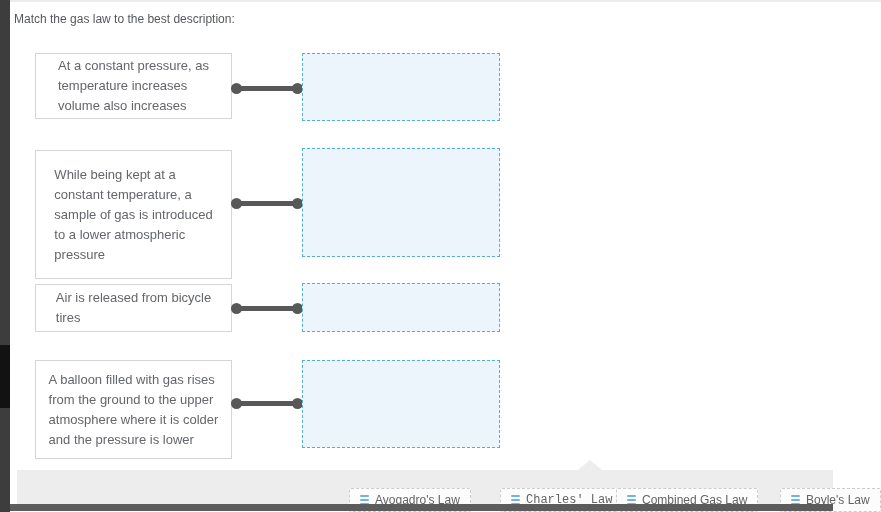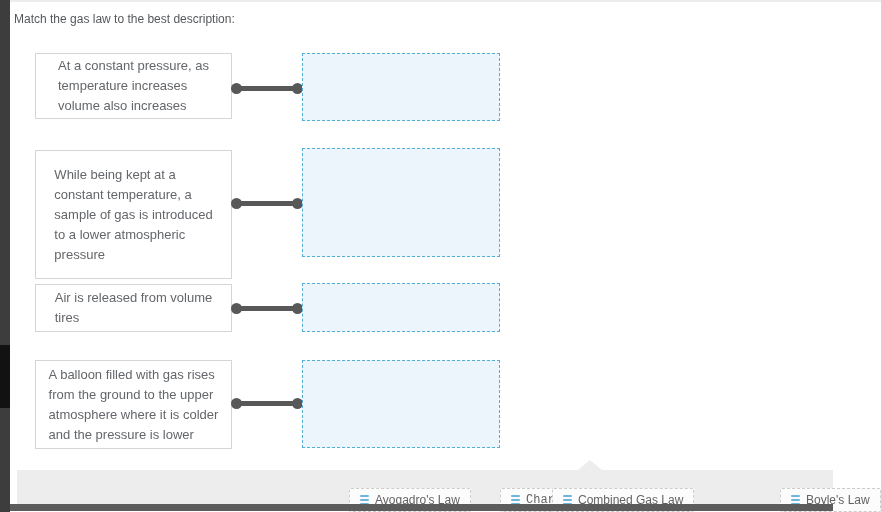--- a/index.html
+++ b/index.html
@@ -33,21 +33,21 @@
   .desc-box {
     position: absolute; left: 35px; width: 197px; box-sizing: border-box;
     background: #fff; border: 1px solid #d5d5d5;
     color: #63666a; font-size: 13px; line-height: 20px;
     display: flex; align-items: center; justify-content: center;
     text-align: left; white-space: pre-line; padding: 1px 5px;
   }
   .box-1 { top: 53px; height: 66px; }
   .box-2 { top: 150px; height: 129px; }
   .box-3 { top: 284px; height: 48px; }
-  .box-4 { top: 360px; height: 89px; }
+  .box-4 { top: 360px; height: 99px; }
   .connector {
     position: absolute; left: 233px; width: 68px; height: 5px;
     background: #585858; border-radius: 3px;
   }
   .conn-1 { top: 86px; }
   .conn-2 { top: 201px; }
   .conn-3 { top: 306px; }
   .conn-4 { top: 401px; }
   .conn-dot {
     position: absolute; width: 11px; height: 11px; border-radius: 50%;
@@ -74,21 +74,21 @@
   }
   .chip {
     position: absolute; top: 488px; height: 24px; z-index: 2;
     box-sizing: border-box; background: #fcfcfc;
     border: 1px dashed #cccccc; border-radius: 2px;
     display: inline-flex; align-items: center; gap: 6px; padding: 0 10px;
     font-size: 12px; color: #636363; white-space: nowrap; cursor: move;
   }
   .chip-1 { left: 349px; }
   .chip-2 { left: 500px; font-family: Liberation Mono, monospace; }
-  .chip-3 { left: 552px; }
+  .chip-3 { left: 616px; }
   .chip-4 { left: 780px; }
   .handle-icon {
     display: inline-flex; flex-direction: column; gap: 2px; width: 9px;
   }
   .handle-icon i {
     display: block; height: 2px; background: #6fb5de; border-radius: 1px;
   }
 </style>
 </head>
 <body>
@@ -114,21 +114,21 @@
 constant temperature, a
 sample of gas is introduced
 to a lower atmospheric
 pressure</div>
 <div class="connector conn-2">
   <span class="conn-dot left"></span>
   <span class="conn-dot right"></span>
 </div>
 <div class="drop-zone dz-2"></div>
 
-<div class="desc-box box-3">Air is released from volume
+<div class="desc-box box-3">Air is released from bicycle
 tires</div>
 <div class="connector conn-3">
   <span class="conn-dot left"></span>
   <span class="conn-dot right"></span>
 </div>
 <div class="drop-zone dz-3"></div>
 
 <div class="desc-box box-4">A balloon filled with gas rises
 from the ground to the upper
 atmosphere where it is colder

